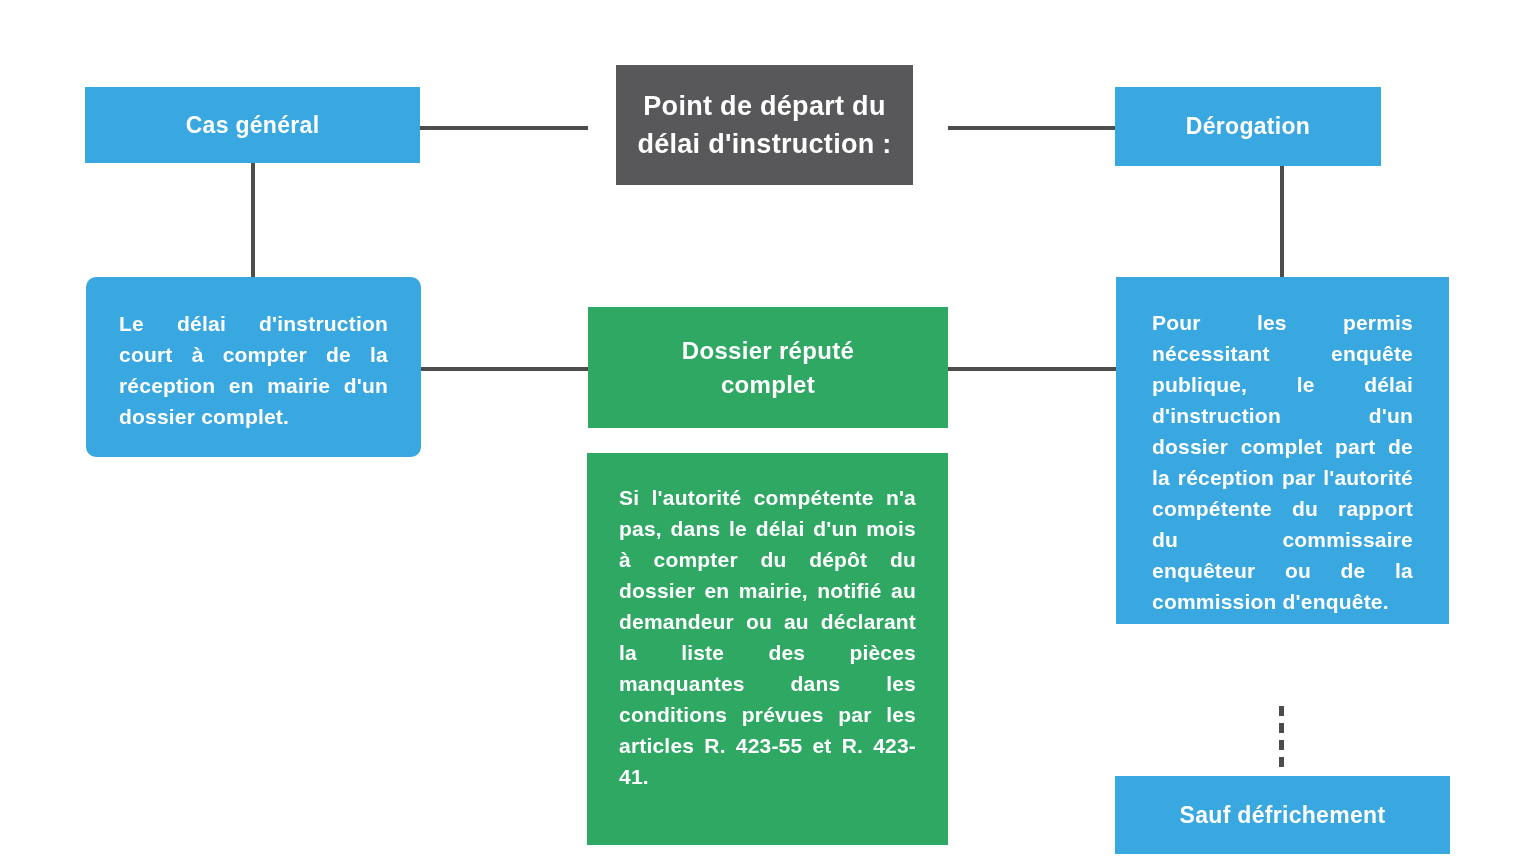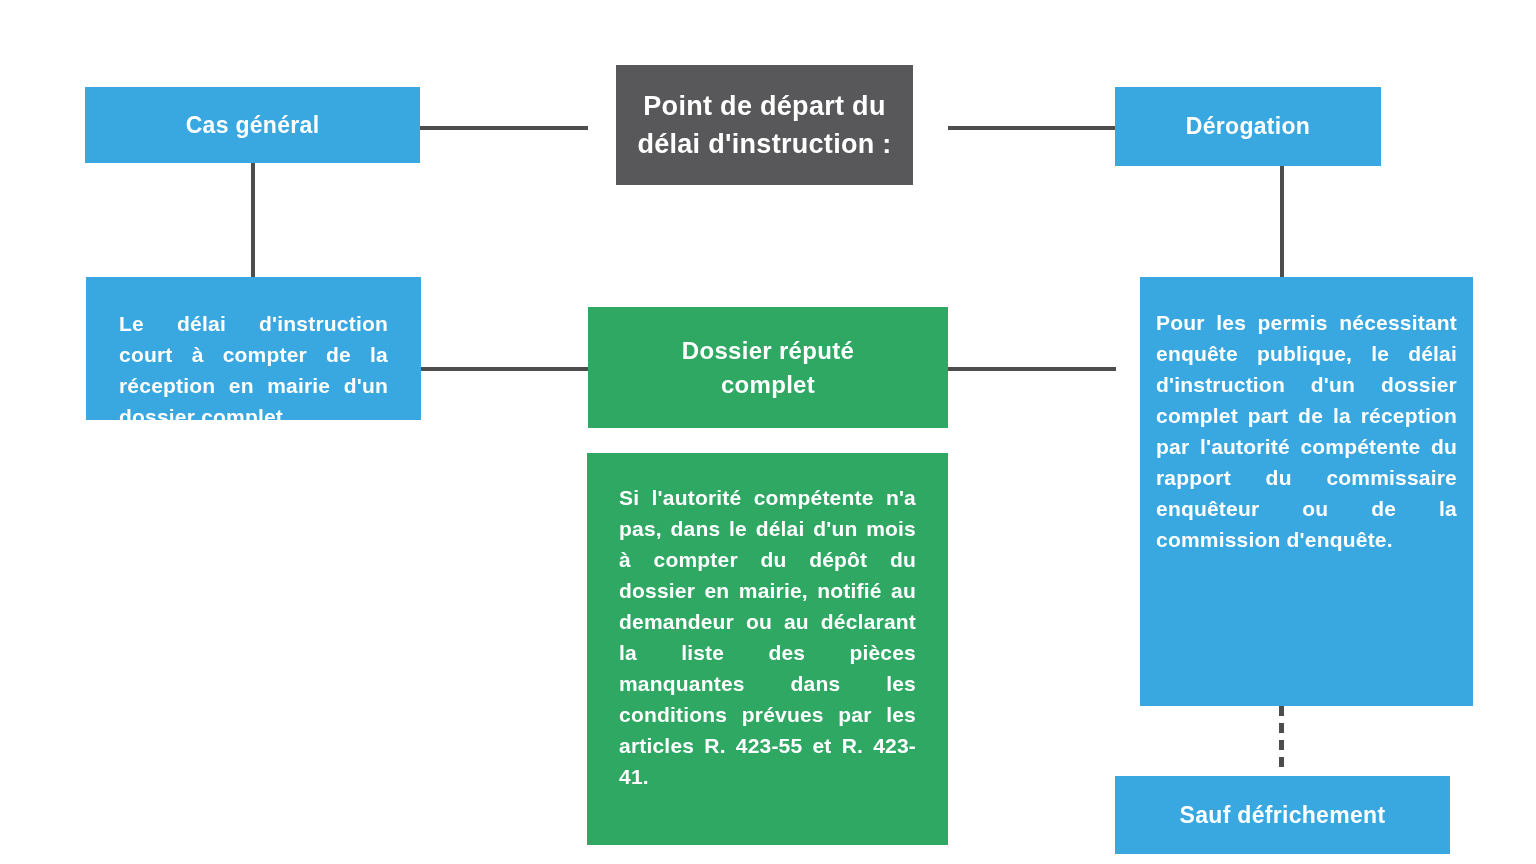--- a/index.html
+++ b/index.html
@@ -61,32 +61,33 @@
   }
   .body-box {
     font-size: 21px;
     line-height: 31px;
     text-align: justify;
     text-align-last: left;
     letter-spacing: 0.2px;
   }
   .left-body {
     left: 86px; top: 277px;
-    width: 335px; height: 143px;
+    width: 335px; height: 180px;
     padding: 31px 33px;
+    border-radius: 10px;
   }
   .green-body {
     left: 587px; top: 453px;
     width: 361px; height: 392px;
     padding: 29px 32px;
   }
   .right-body {
-    left: 1140px; top: 277px;
-    width: 333px; height: 429px;
-    padding: 30px 16px;
+    left: 1116px; top: 277px;
+    width: 333px; height: 347px;
+    padding: 30px 36px;
   }
   .sauf {
     left: 1115px; top: 776px;
     width: 335px; height: 78px;
     font-size: 23px;
   }
 
   .connector {
     position: absolute;
     background: #4d4d4d;

